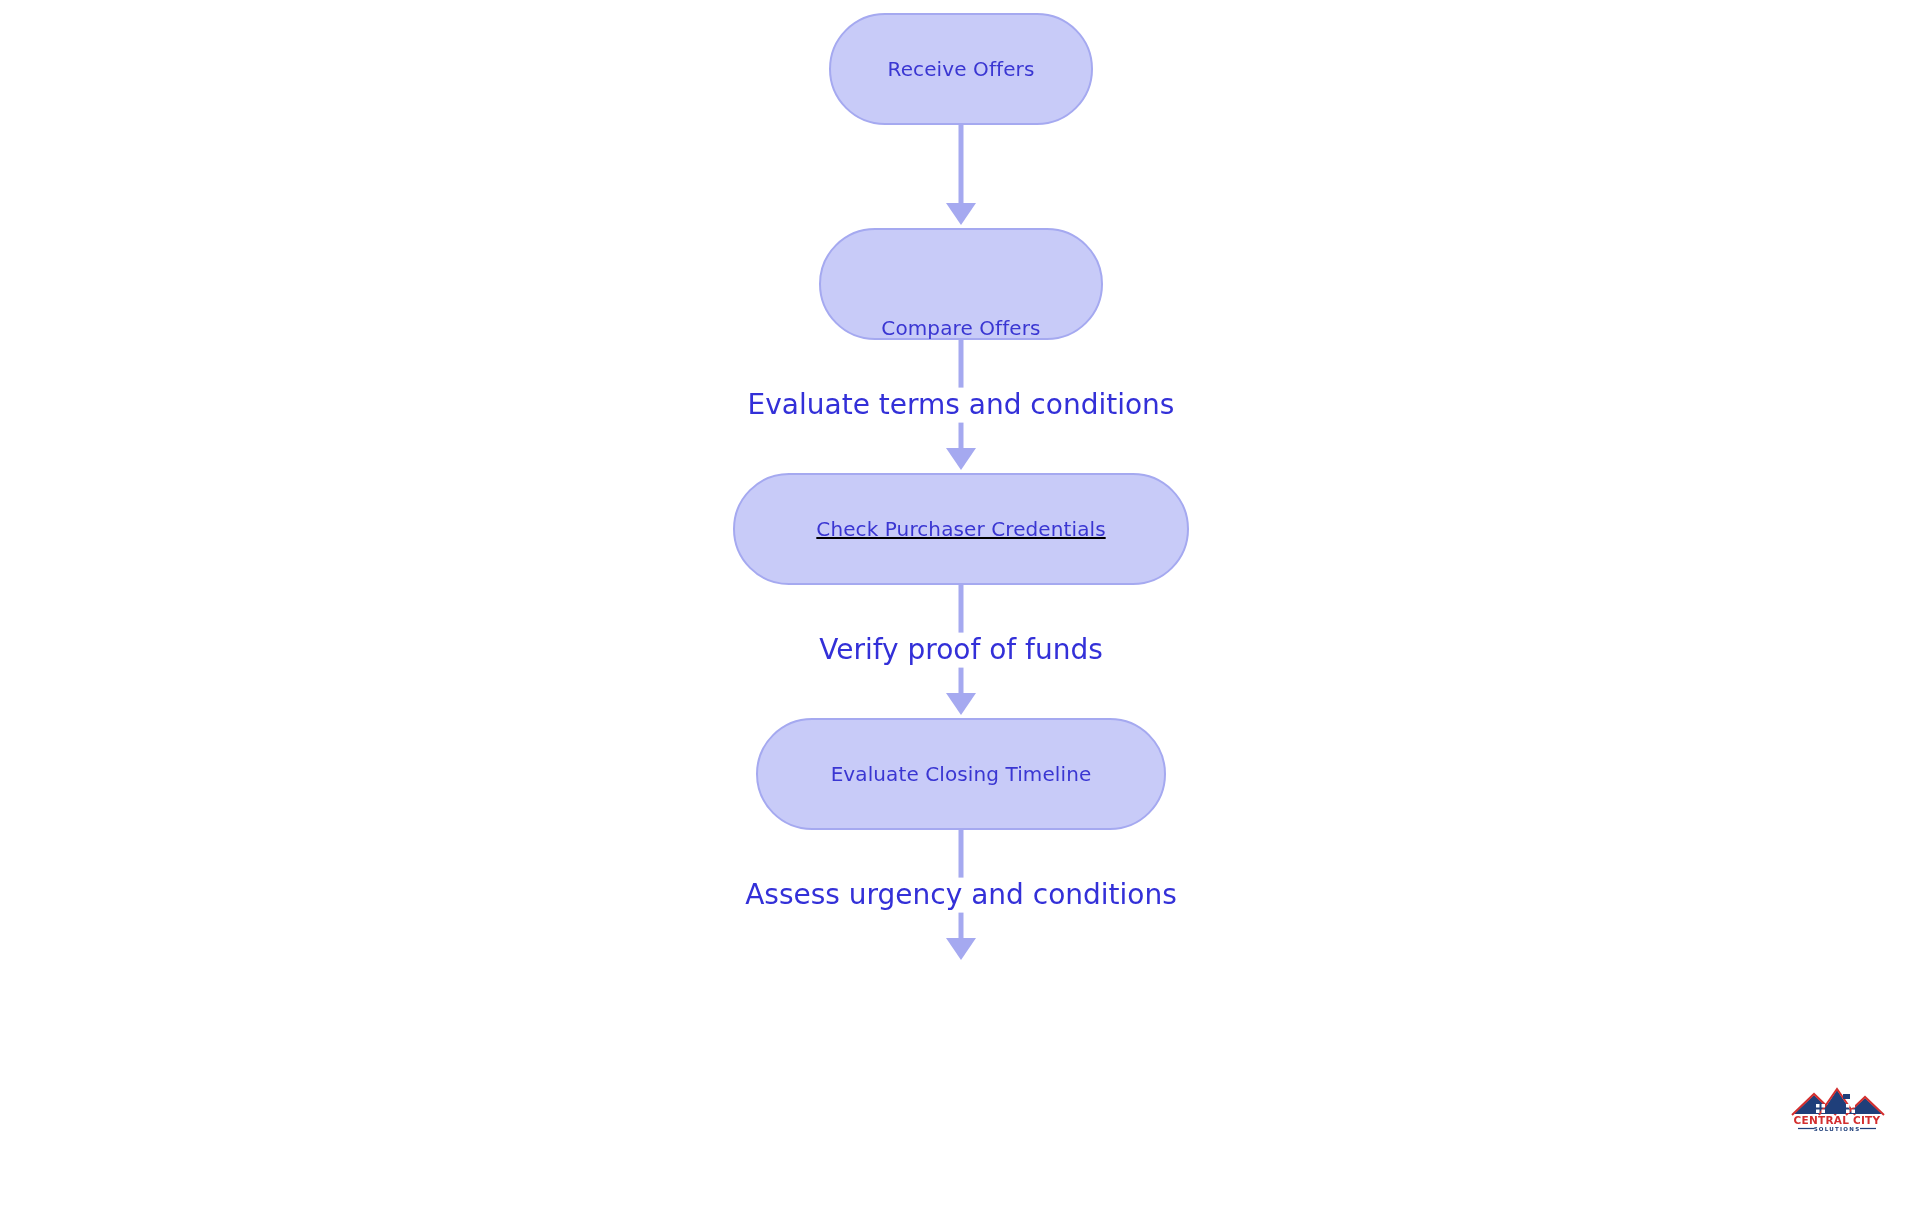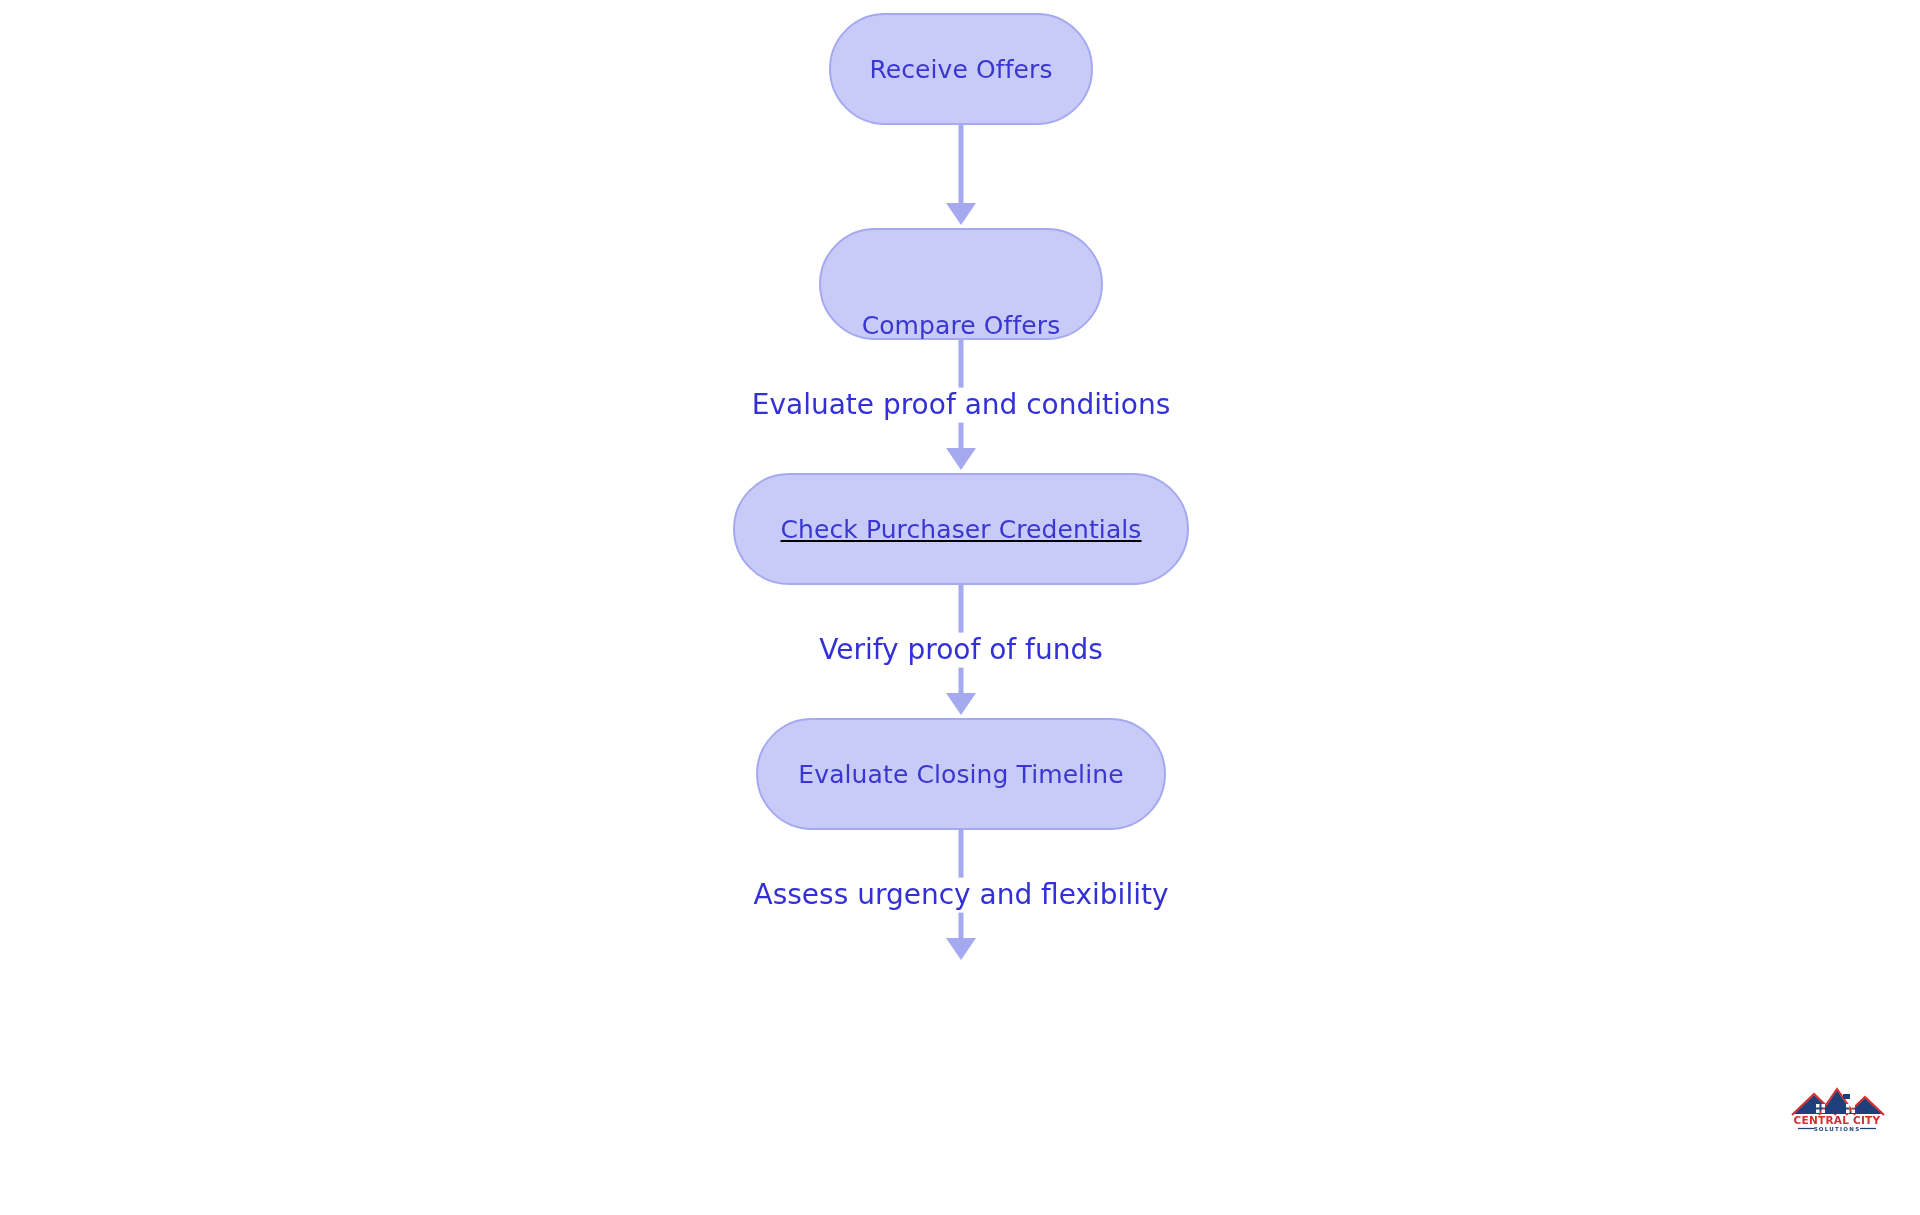--- a/index.html
+++ b/index.html
@@ -30,21 +30,21 @@
     border-radius: 56px;
     background: #c8cbf8;
     border: 2px solid #a5a9f0;
     display: flex;
     align-items: center;
     justify-content: center;
     transform: translateX(-50%);
   }
   .node-label {
     font-family: "DejaVu Sans", "Liberation Sans", sans-serif;
-    font-size: 25px;
+    font-size: 20px;
     font-weight: 400;
     color: #3a36d2;
     letter-spacing: 0.1px;
     white-space: nowrap;
     line-height: 1;
   }
 
   #node-0 { left: 961px; top: 13px;   width: 264px; }
   #node-1 { left: 961px; top: 228px;  width: 284px; align-items: flex-end; }
   #node-2 { left: 961px; top: 473px;  width: 456px; text-decoration: underline; }
@@ -121,37 +121,37 @@
 
   <div class="edge-line" id="edge-0-line"></div>
   <div class="edge-arrow" id="edge-0-arrow"></div>
 
   <div class="node" id="node-1">
     <span class="node-label">Compare Offers</span>
   </div>
 
   <div class="edge-line" id="edge-1-line"></div>
   <div class="edge-arrow" id="edge-1-arrow"></div>
-  <div class="edge-caption" id="caption-1">Evaluate proof and conditions</div>
+  <div class="edge-caption" id="caption-1">Evaluate terms and conditions</div>
 
   <div class="node" id="node-2">
     <span class="node-label">Check Purchaser Credentials</span>
   </div>
 
   <div class="edge-line" id="edge-2-line"></div>
   <div class="edge-arrow" id="edge-2-arrow"></div>
   <div class="edge-caption" id="caption-2">Verify proof of funds</div>
 
   <div class="node" id="node-3">
     <span class="node-label">Evaluate Closing Timeline</span>
   </div>
 
   <div class="edge-line" id="edge-3-line"></div>
   <div class="edge-arrow" id="edge-3-arrow"></div>
-  <div class="edge-caption" id="caption-3">Assess urgency and flexibility</div>
+  <div class="edge-caption" id="caption-3">Assess urgency and conditions</div>
 
 
   <div id="brand-logo">
     <svg viewBox="0 0 208 92" xmlns="http://www.w3.org/2000/svg">
 
       <polygon points="18,56 58,18 98,56" fill="#1f3f7a"></polygon>
       <polyline points="14,58 58,16 102,58" fill="none" stroke="#d32f2f" stroke-width="4"></polyline>
 
       <polygon points="72,56 104,8 136,56" fill="#1f3f7a"></polygon>
       <polyline points="68,58 104,6 140,58" fill="none" stroke="#d32f2f" stroke-width="4"></polyline>

